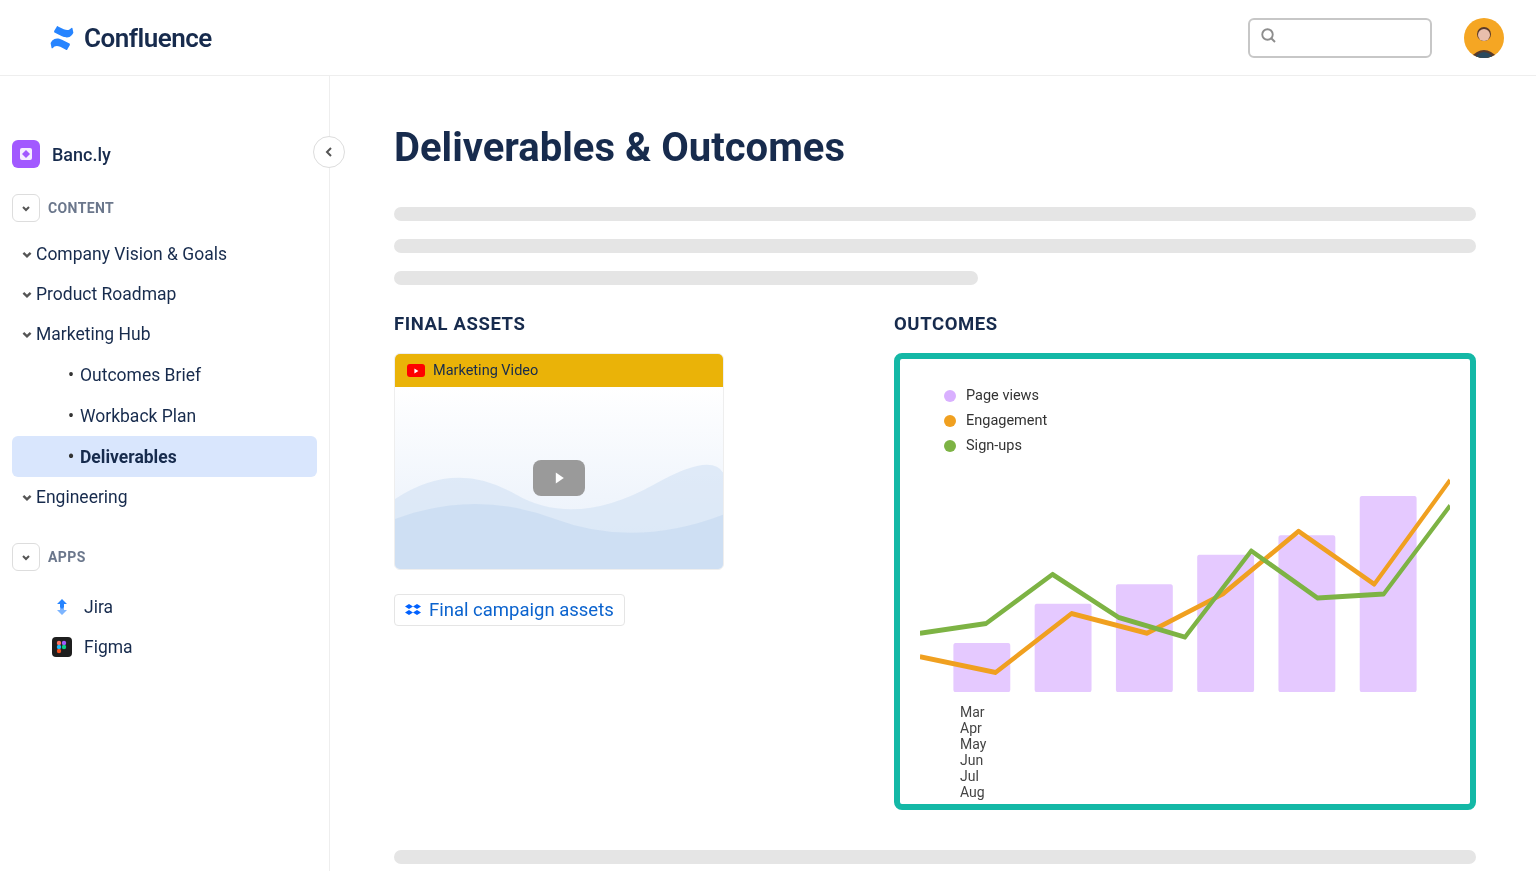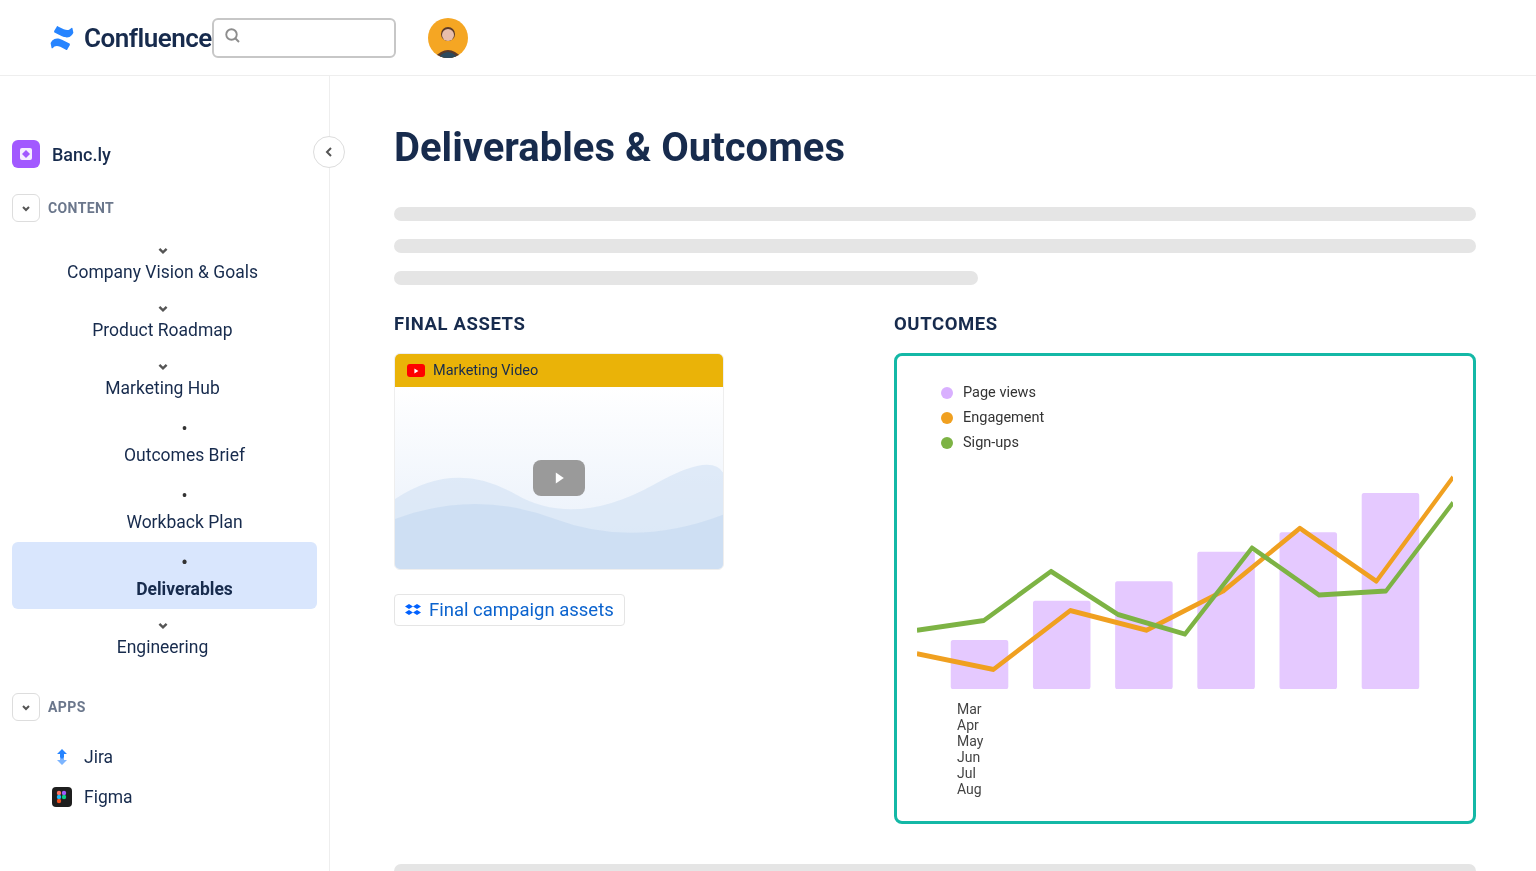--- a/index.html
+++ b/index.html
@@ -12,21 +12,21 @@
   overflow: hidden;
 }
 
 
 .header {
   height: 76px;
   border-bottom: 1px solid #eee;
   display: flex;
   align-items: center;
   padding: 0 32px 0 48px;
-  justify-content: flex-start;
+  justify-content: space-between;
 }
 .logo-group { display: flex; align-items: center; gap: 8px; }
 .logo-icon { width: 28px; height: 28px; }
 .logo-text { font-size: 26px; font-weight: 600; color: #172B4D; letter-spacing: -0.5px;}
 .header-right { display: flex; align-items: center; gap: 32px; }
 .search-box {
   width: 184px; height: 40px;
   border: 2px solid #c7c7c7;
   border-radius: 6px;
   display: flex; align-items: center;
@@ -74,27 +74,26 @@
 .section-header { display: flex; align-items: center; gap: 8px; padding: 8px 0; }
 .sq-btn {
   width: 28px; height: 28px; border: 1px solid #ddd; border-radius:6px;
   display: flex; align-items:center; justify-content:center;
   color: #555; cursor: pointer;
 }
 .section-label { font-size: 14px; font-weight: 700; color: #6B778C; letter-spacing: 0.4px; }
 
 .tree { margin-top: 4px; }
 .tree-row {
-  display: flex; align-items: center; gap: 6px;
+  display: flex; align-items: center; gap: 0;
   padding: 10px 10px 10px 6px;
   border-radius: 6px;
   cursor: pointer;
   font-size: 17.5px;
   color: #172B4D;
-  flex-direction: column;
 }
 .tree-row .chev { width: 18px; color: #555; display:flex; justify-content:center; }
 .tree-row.child { padding-left: 50px; }
 .tree-row.child .bullet { font-size: 18px; color: #333; width: 18px; display:flex; justify-content:center; }
 .tree-row.active { background: #d9e6fd; font-weight: 700; }
 
 .apps-list { margin-top: 8px; }
 .app-row {
   display: flex; align-items: center; gap: 12px;
   padding: 10px 10px 10px 40px;
@@ -149,21 +148,21 @@
   display: inline-flex; align-items: center; gap: 8px;
   border: 1px solid #e5e5e5; border-radius: 4px;
   padding: 4px 10px; margin-top: 12px;
   color: #0b63ce; font-size: 18.5px;
   cursor: pointer;
 }
 .asset-link:first-of-type { margin-top: 24px; }
 .asset-icon { width: 16px; height: 16px; display:flex; align-items:center; justify-content:center; }
 
 
-.chart-card { border: 3px solid #14b8a6; border-radius: 8px; padding: 28px 20px 24px 20px; }
+.chart-card { border: 6px solid #14b8a6; border-radius: 8px; padding: 28px 20px 4px 20px; }
 .legend { display: flex; flex-direction: column; gap: 8px; margin-left: 24px; margin-bottom: 8px; }
 .legend-row { display: flex; align-items: center; gap: 10px; font-size: 14.5px; color: #333; }
 .legend-dot { width: 12px; height: 12px; border-radius: 50%; }
 .chart-svg { width: 100%; height: 230px; }
 .x-labels { display: flex; justify-content: space-around; font-size: 14px; color: #444; padding: 8px 20px 0 40px; flex-direction: column;}
 
 .bottom-skel { margin-top: 40px; }
 </style>
 </head>
 <body>

